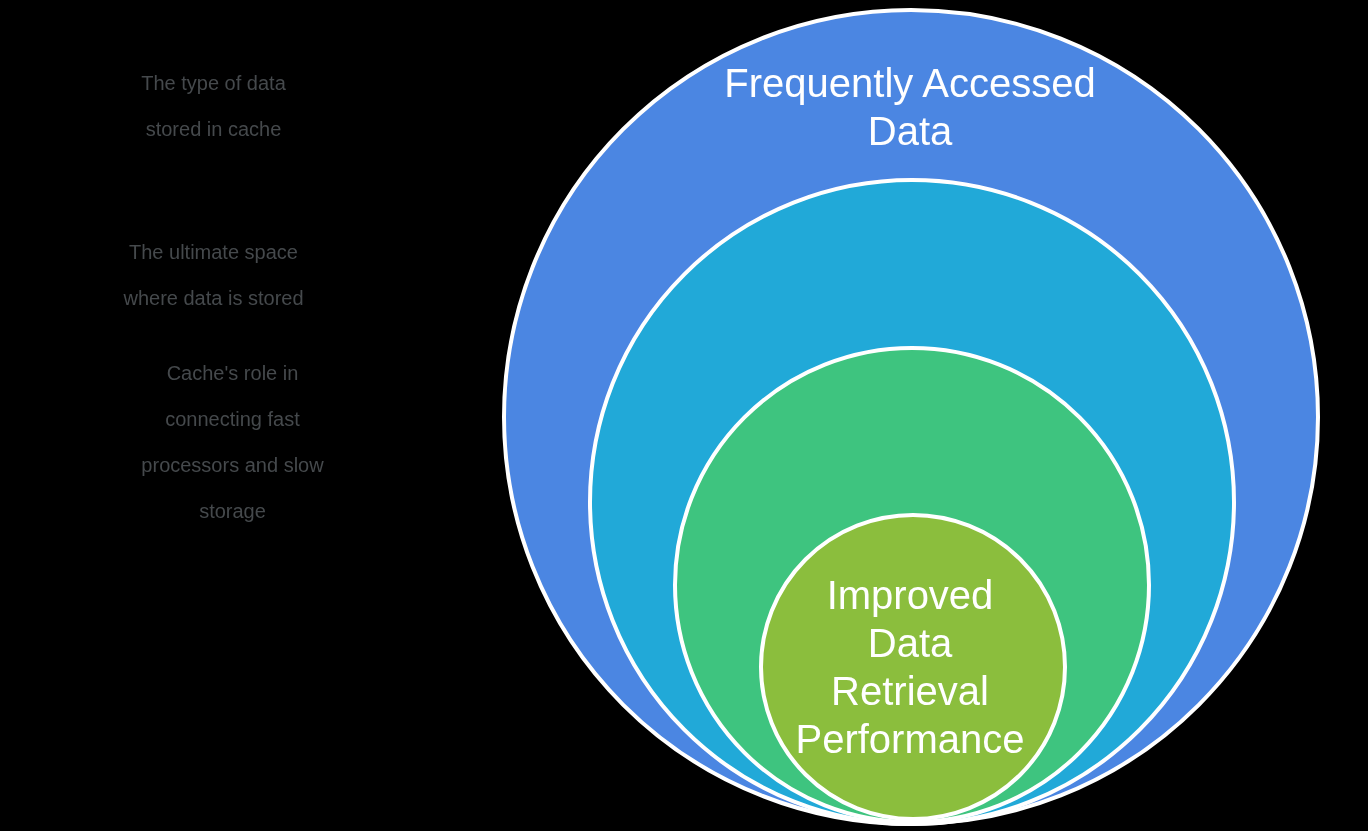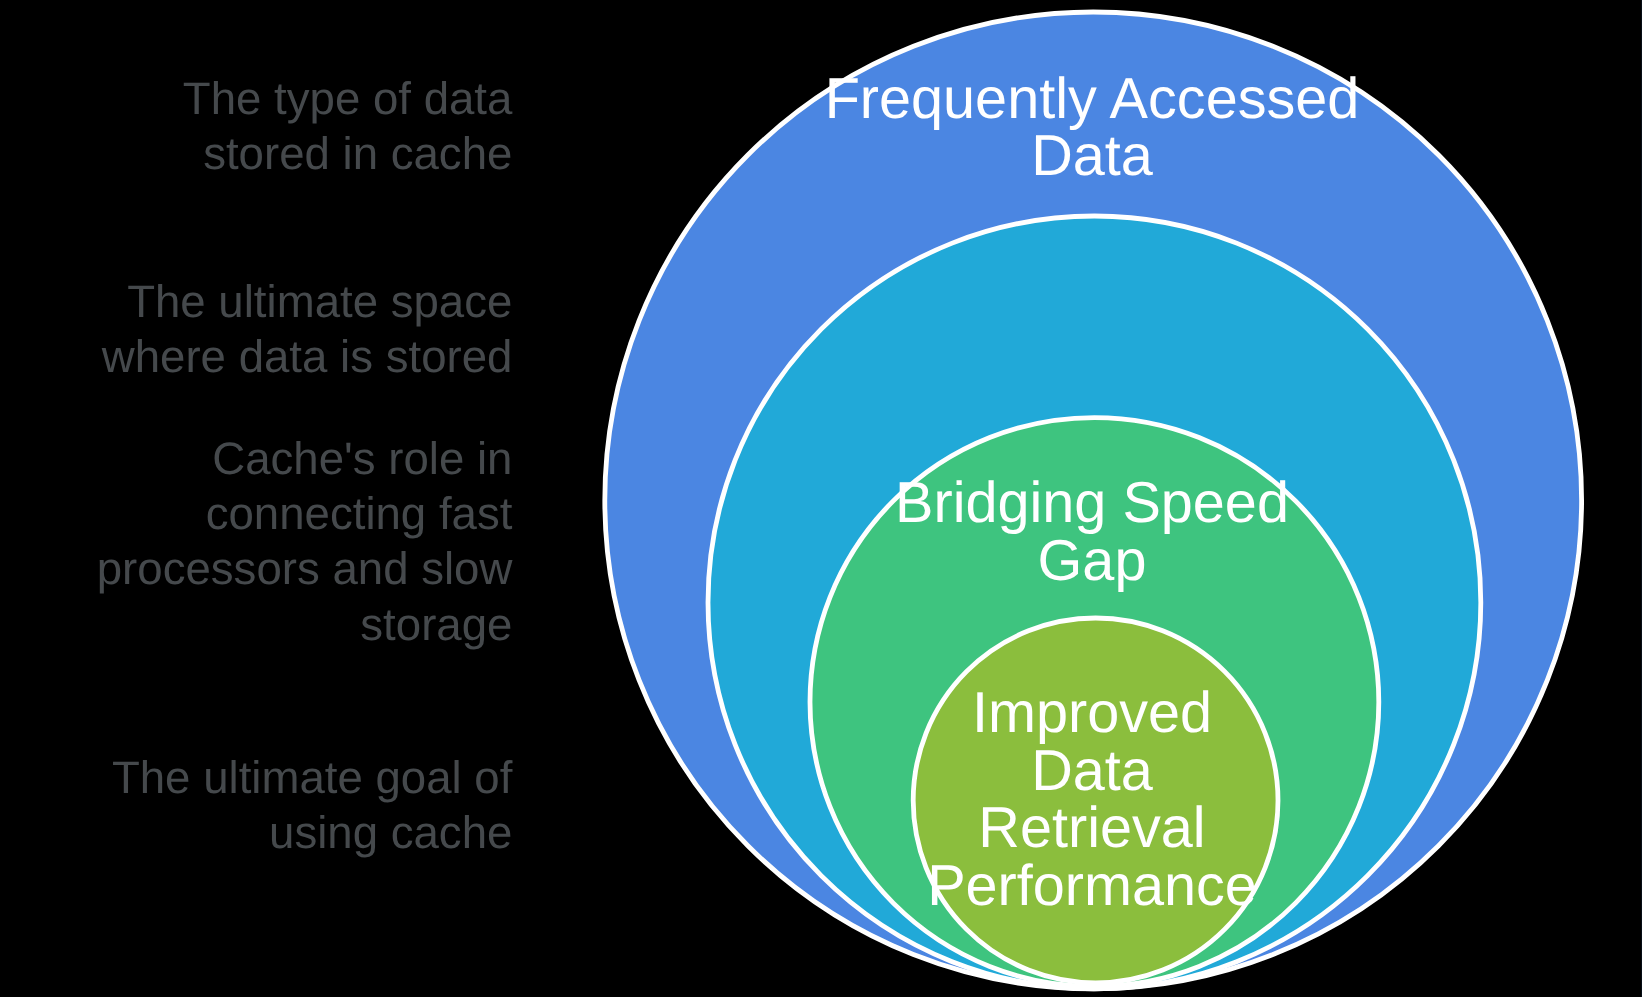--- a/index.html
+++ b/index.html
@@ -23,70 +23,66 @@
   }
   #ring-0 { left: 502px; top: 8px;   width: 818px; height: 818px; z-index: 1; }
   #ring-1 { left: 588px; top: 178px; width: 648px; height: 648px; z-index: 2; }
   #ring-2 { left: 673px; top: 346px; width: 478px; height: 478px; z-index: 3; }
   #ring-3 { left: 759px; top: 513px; width: 308px; height: 308px; z-index: 4; }
 
   .ring-title {
     position: absolute;
     z-index: 10;
     color: #ffffff;
-    font-size: 48px;
+    font-size: 40px;
     line-height: 48px;
     text-align: center;
     white-space: pre-line;
     letter-spacing: 0px;
   }
   #ring-title-0 { left: 660px; top: 59px;  width: 500px; }
   #ring-title-1 { left: 710px; top: 228px; width: 400px; }
   #ring-title-2 { left: 710px; top: 396px; width: 400px; }
   #ring-title-3 { left: 750px; top: 571px; width: 320px; }
 
   .side-note {
     position: absolute;
     left: 0;
     width: 427px;
     z-index: 5;
     color: #45494c;
-    font-size: 38px;
+    font-size: 20px;
     line-height: 46px;
-    text-align: right;
+    text-align: center;
     white-space: pre-line;
   }
   #side-note-0 { top: 60px; }
   #side-note-1 { top: 229px; }
-  #side-note-2 { top: 360px; }
+  #side-note-2 { top: 350px; padding-left: 19px; }
   #side-note-3 { top: 626px; }
 </style>
 </head>
 <body>
 
 <div id="canvas">
 
   <div id="ring-0" class="ring" style="background-color: rgb(75, 134, 226);"></div>
   <div id="ring-1" class="ring" style="background-color: rgb(33, 169, 216);"></div>
   <div id="ring-2" class="ring" style="background-color: rgb(62, 196, 127);"></div>
   <div id="ring-3" class="ring" style="background-color: rgb(139, 190, 61);"></div>
 
   <div id="ring-title-0" class="ring-title">Frequently Accessed
 Data</div>
-  <div id="ring-title-2" class="ring-title">Bridging Speed
-Gap</div>
   <div id="ring-title-3" class="ring-title">Improved
 Data
 Retrieval
 Performance</div>
 
   <div id="side-note-0" class="side-note">The type of data
 stored in cache</div>
   <div id="side-note-1" class="side-note">The ultimate space
 where data is stored</div>
   <div id="side-note-2" class="side-note">Cache's role in
 connecting fast
 processors and slow
 storage</div>
-  <div id="side-note-3" class="side-note">The ultimate goal of
-using cache</div>
 
 </div>
 
 </body></html>

